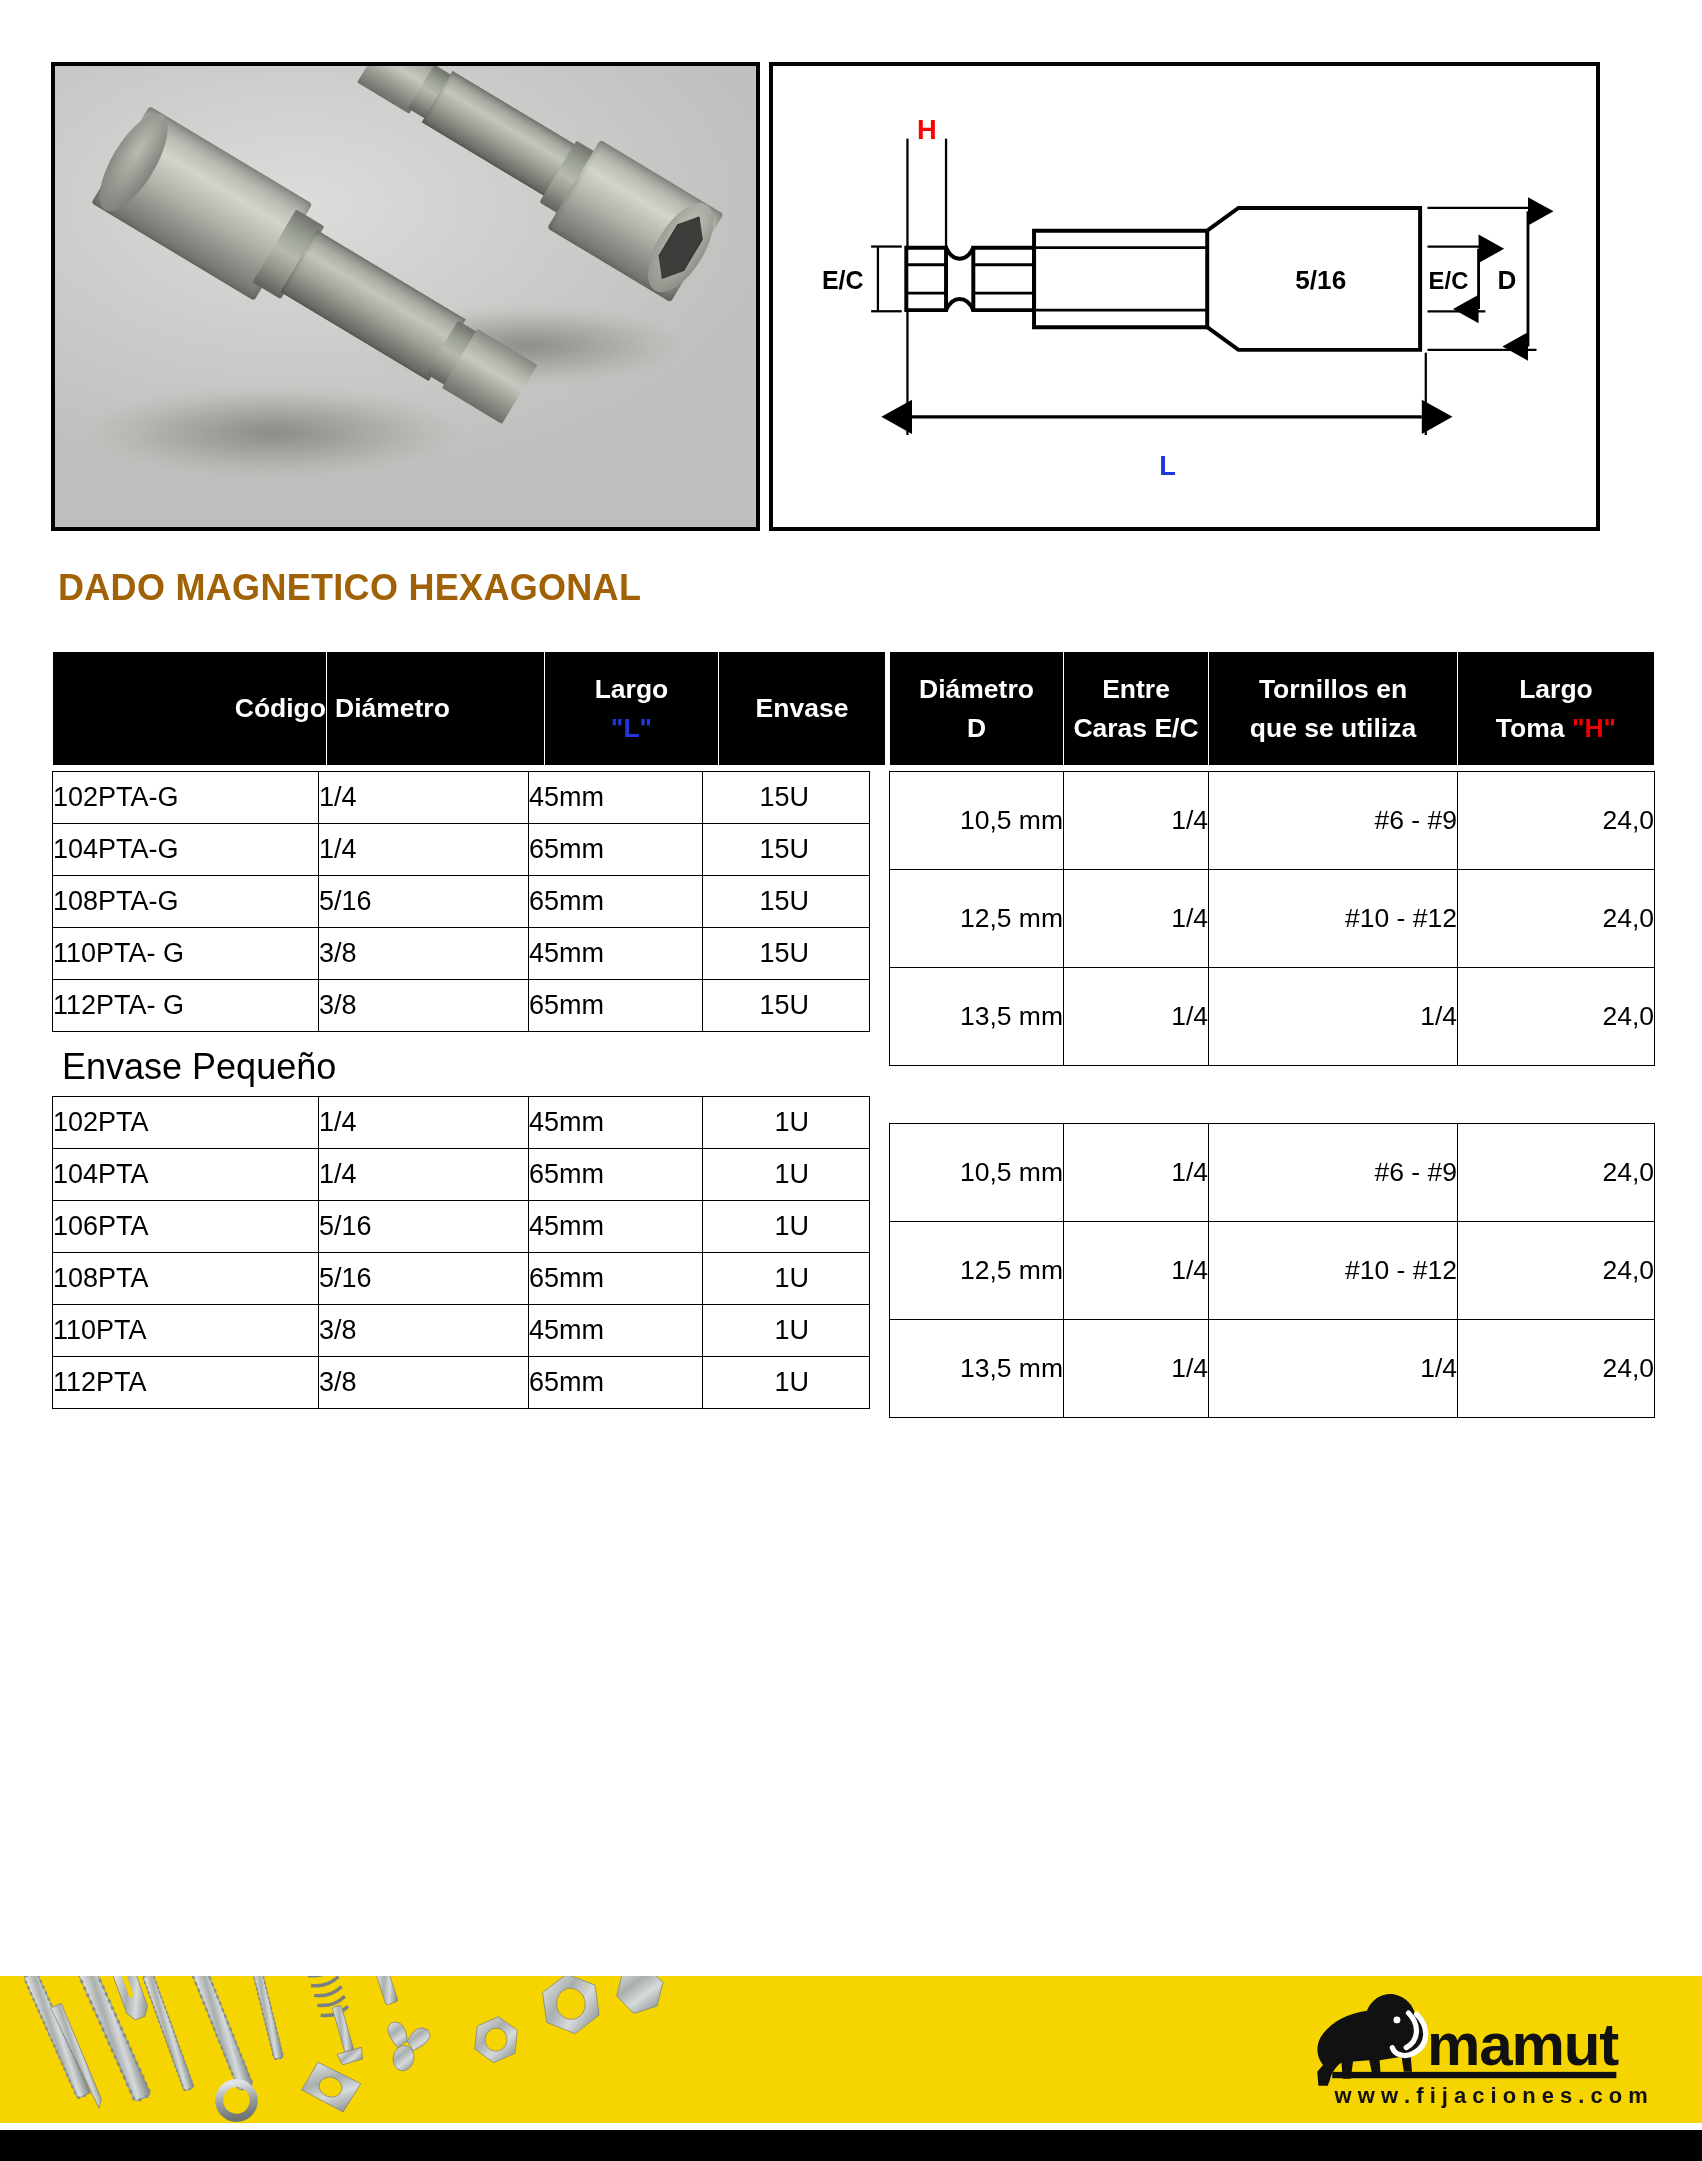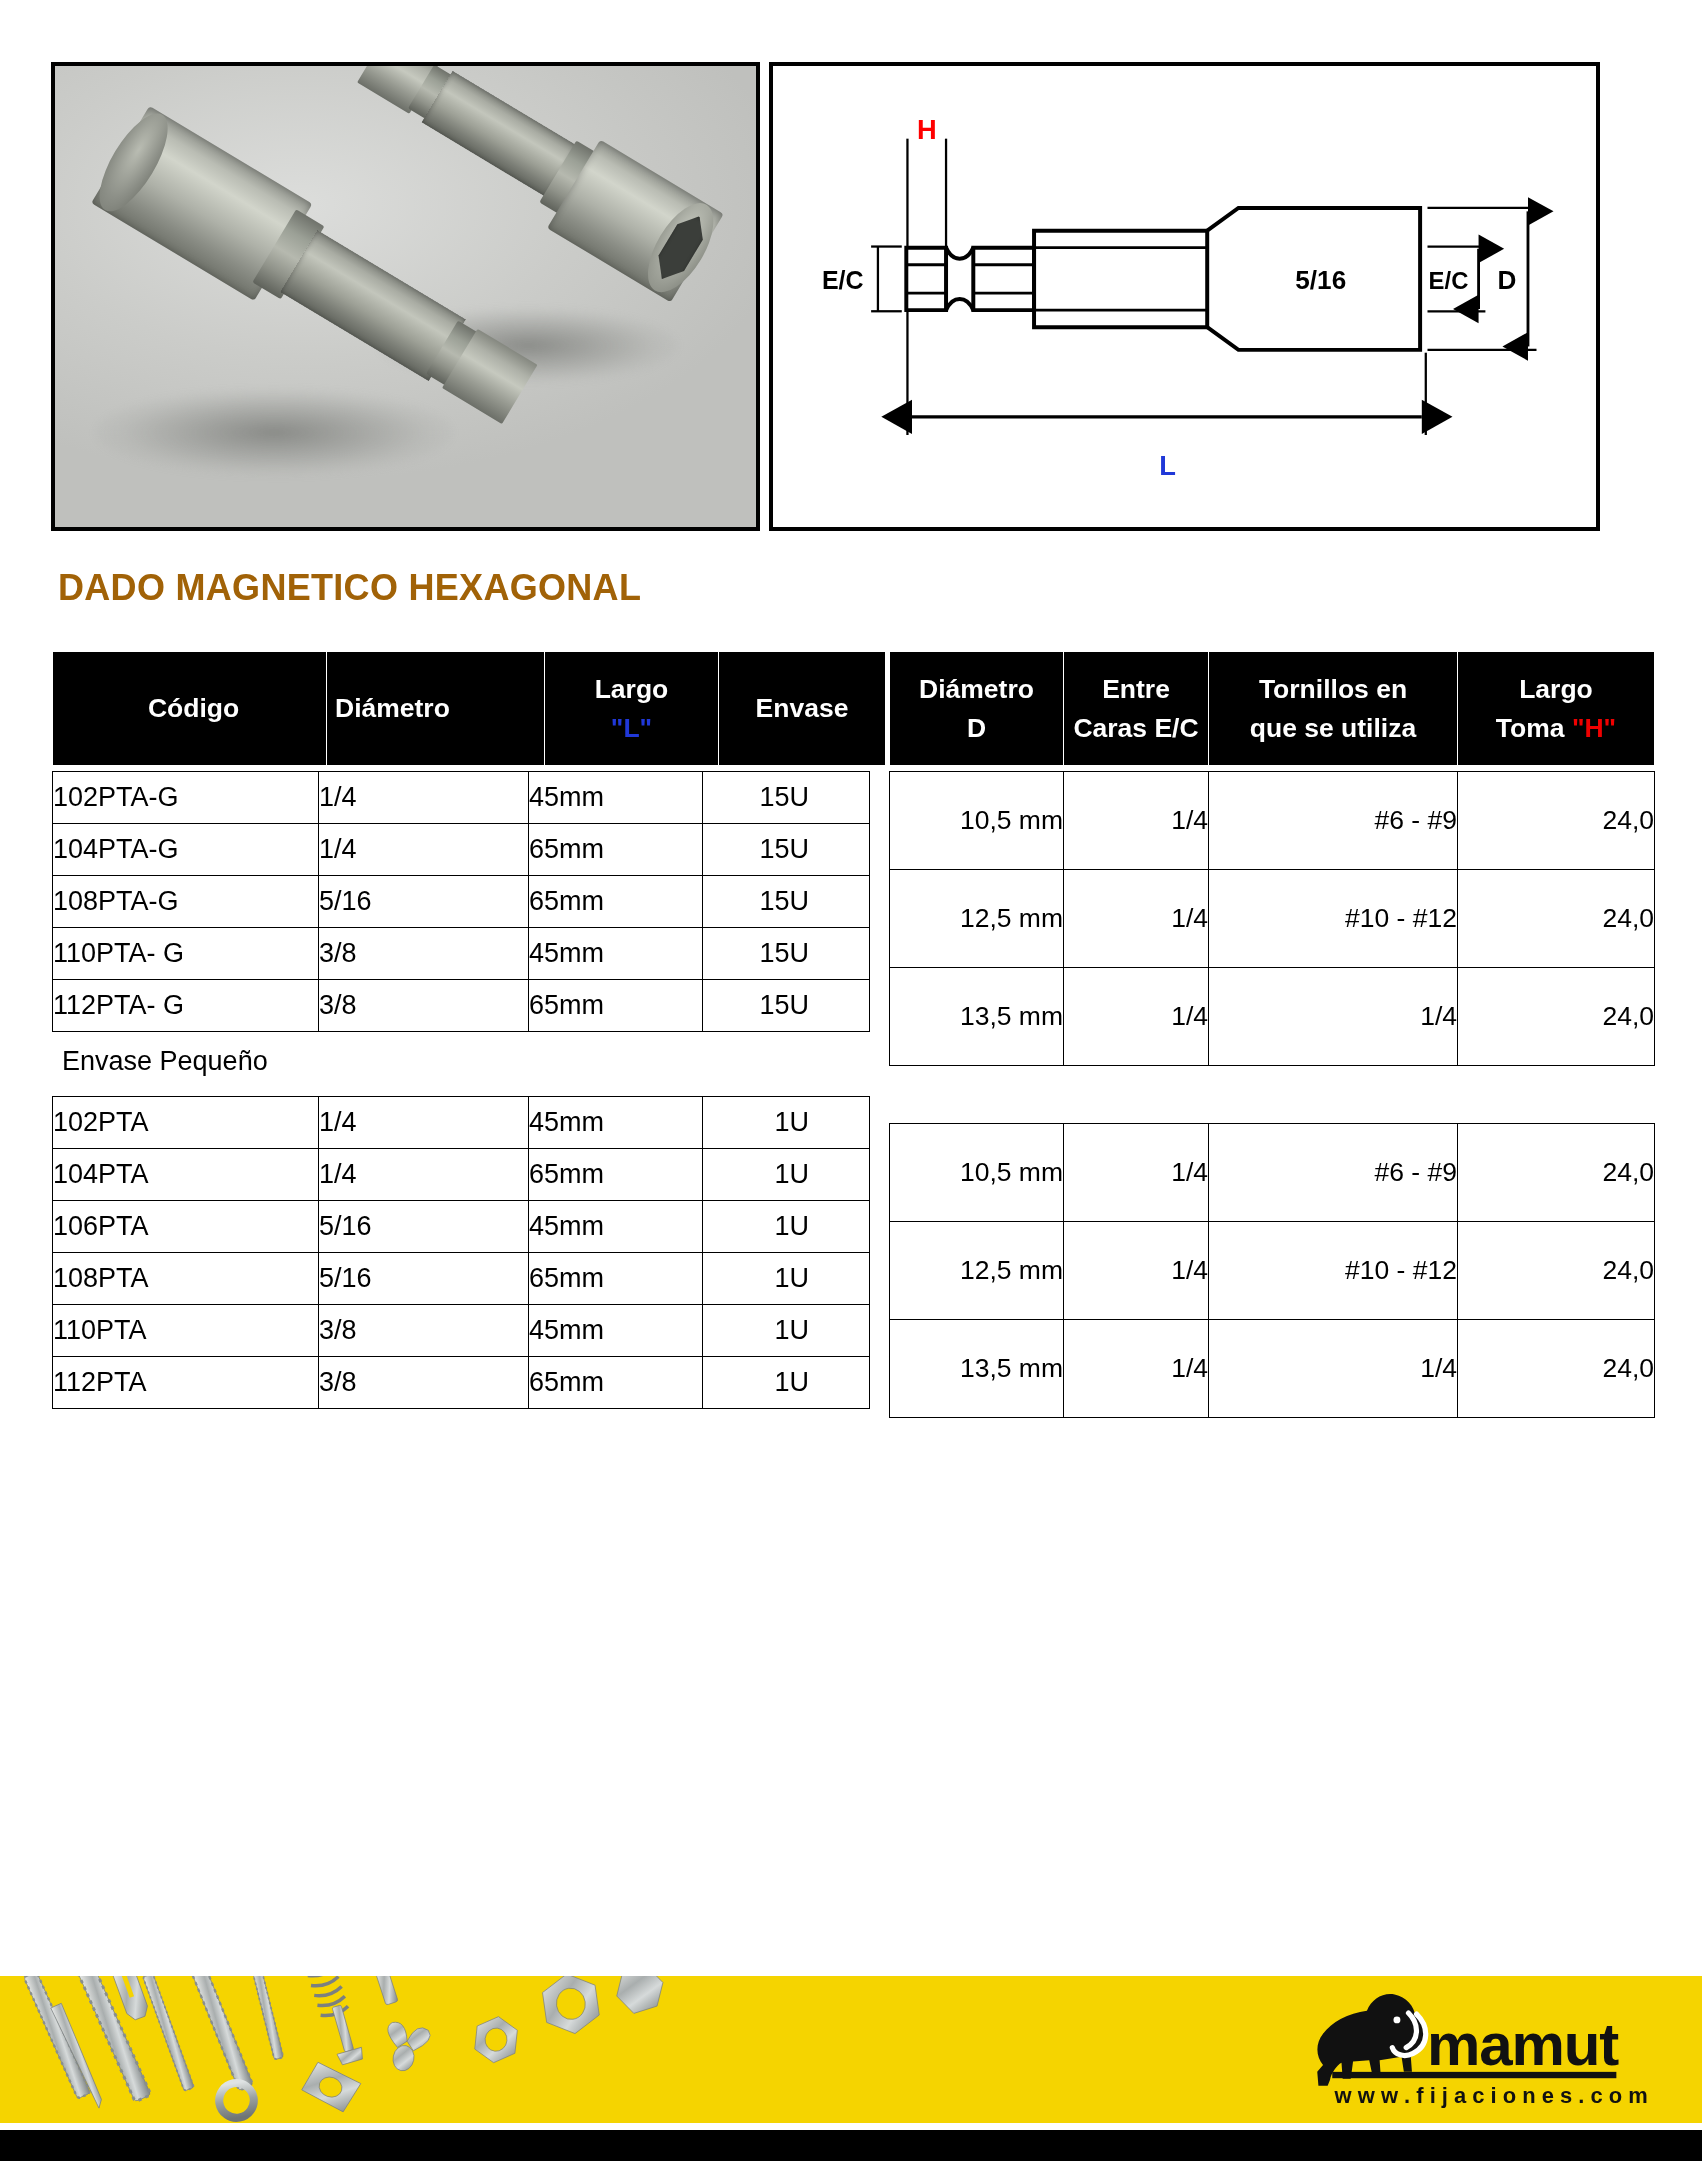--- a/index.html
+++ b/index.html
@@ -153,21 +153,21 @@
     position: relative;
     text-decoration: underline;
   }
   .env-cell .qty { display: inline-block; min-width: 55px; text-align: right; }
   .env-cell .unit { display: inline-block; min-width: 48px; text-align: left; }
 
   #envase-pequeno {
     position: absolute;
     left: 62px;
     top: 1046px;
-    font-size: 27px;
+    font-size: 36px;
     color: #000;
     white-space: nowrap;
   }
 
   
   #right-head, #right-body-a, #right-body-b {
     left: 889px;
     width: 762px;
   }
   #right-head { top: 651px; }
@@ -334,21 +334,21 @@
       </marker>
     </defs>
   </svg>
 </div>
 
 <div id="page-title">DADO MAGNETICO HEXAGONAL</div>
 
 <table class="tbl" id="left-head">
   <thead>
     <tr>
-      <th style="height:113px;text-align:center;padding-left:8px;">Código</th>
+      <th style="height:113px;text-align:right;padding-left:8px;">Código</th>
       <th style="text-align:left;padding-left:8px;">Diámetro</th>
       <th>
         <span>Largo</span><br>
         <span class="sub-l">"L"</span>
       </th>
       <th>Envase</th>
     </tr>
   </thead>
 </table>
 

